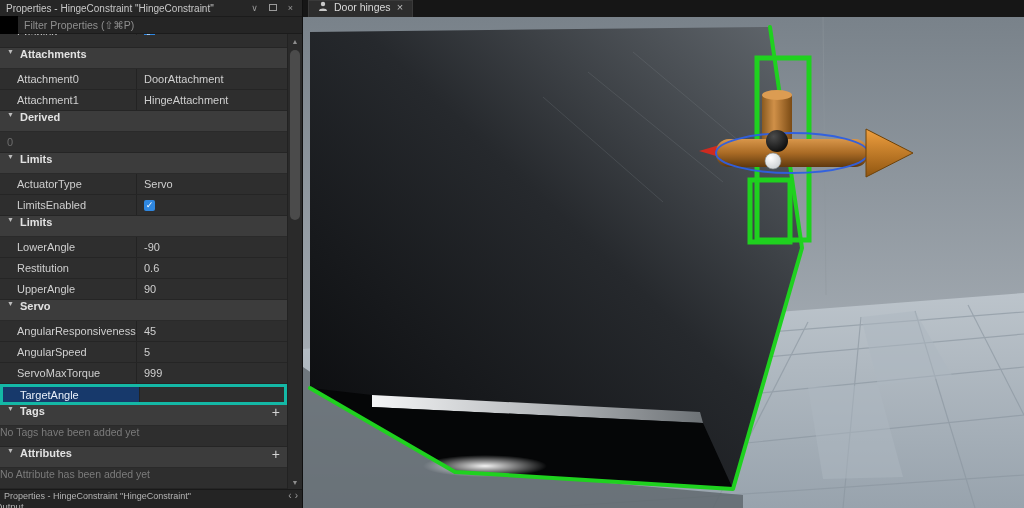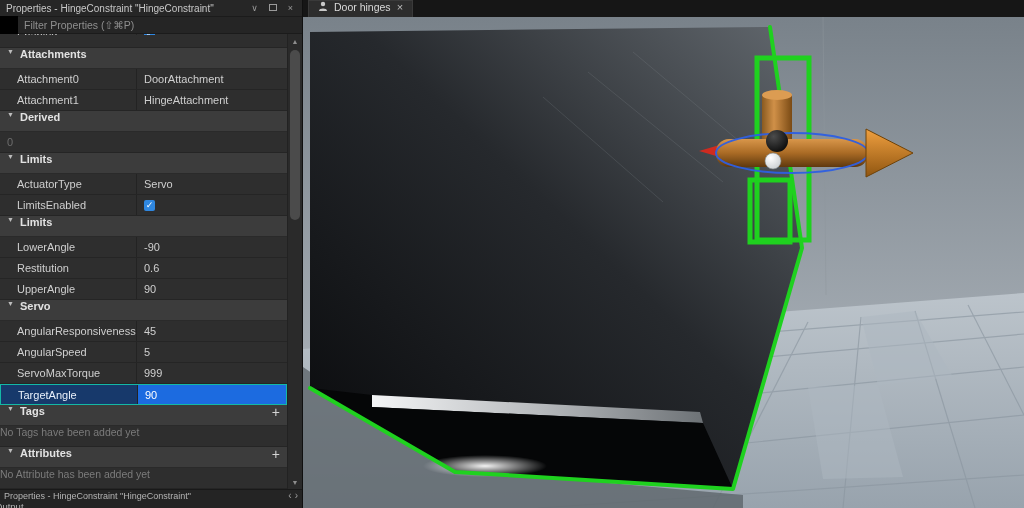--- a/index.html
+++ b/index.html
@@ -21,21 +21,21 @@
   .props-list { flex:1; overflow:hidden; background:#2e2e2e; }
   .row { height:21px; display:flex; align-items:flex-start; font-size:11px; color:#cfcfcf; border-bottom:1px solid #252525; }
   .row:first-child { height:14px; overflow:hidden; align-items:flex-end; padding-bottom:12px; }
   .row.section { background:#3c3c3c; color:#e2e2e2; font-weight:bold; padding:0 7px; gap:6px; border-bottom:1px solid #2a2a2a; }
   .row.section .caret { font-size:7px; color:#bdbdbd; }
   .row.section .plus { margin-left:auto; color:#d5d5d5; font-weight:normal; font-size:14px; line-height:14px; }
   .cell { height:100%; display:flex; align-items:center; overflow:hidden; white-space:nowrap; }
   .cell.name { width:137px; min-width:137px; padding:0 6px 0 17px; border-right:1px solid #232323; }
   .cell.value { flex:1; padding:0 7px; }
   .row.prop.disabled { color:#6d6d6d; }
-  .row.prop.selected { border:1px solid #14b8a6; }
+  .row.prop.selected { border:3px solid #14b8a6;flex-direction:column; }
   .row.prop.selected .cell.name { background:#17396b; color:#e9f0fa; }
   .row.prop.selected .cell.value { background:var(--highlight-blue); color:#ffffff; }
   .row.note { color:#7b7b7b; font-size:10.5px; padding-left:0; }
   .checkbox { width:11px; height:11px; background:var(--checkbox-blue); border-radius:2px; color:#fff; font-size:9px; line-height:11px; text-align:center; display:inline-block; }
 
   .scrollbar { width:15px; min-width:15px; background:#2a2a2a; border-left:1px solid #222; display:flex; flex-direction:column; }
   .sb-btn { height:14px; color:#8d8d8d; font-size:7px; display:flex; align-items:center; justify-content:center; flex:none; }
   .sb-track { flex:1; position:relative; }
   .sb-thumb { position:absolute; left:2px; right:2px; top:2px; height:170px; background:#4b4b4b; border-radius:5px; }
 

